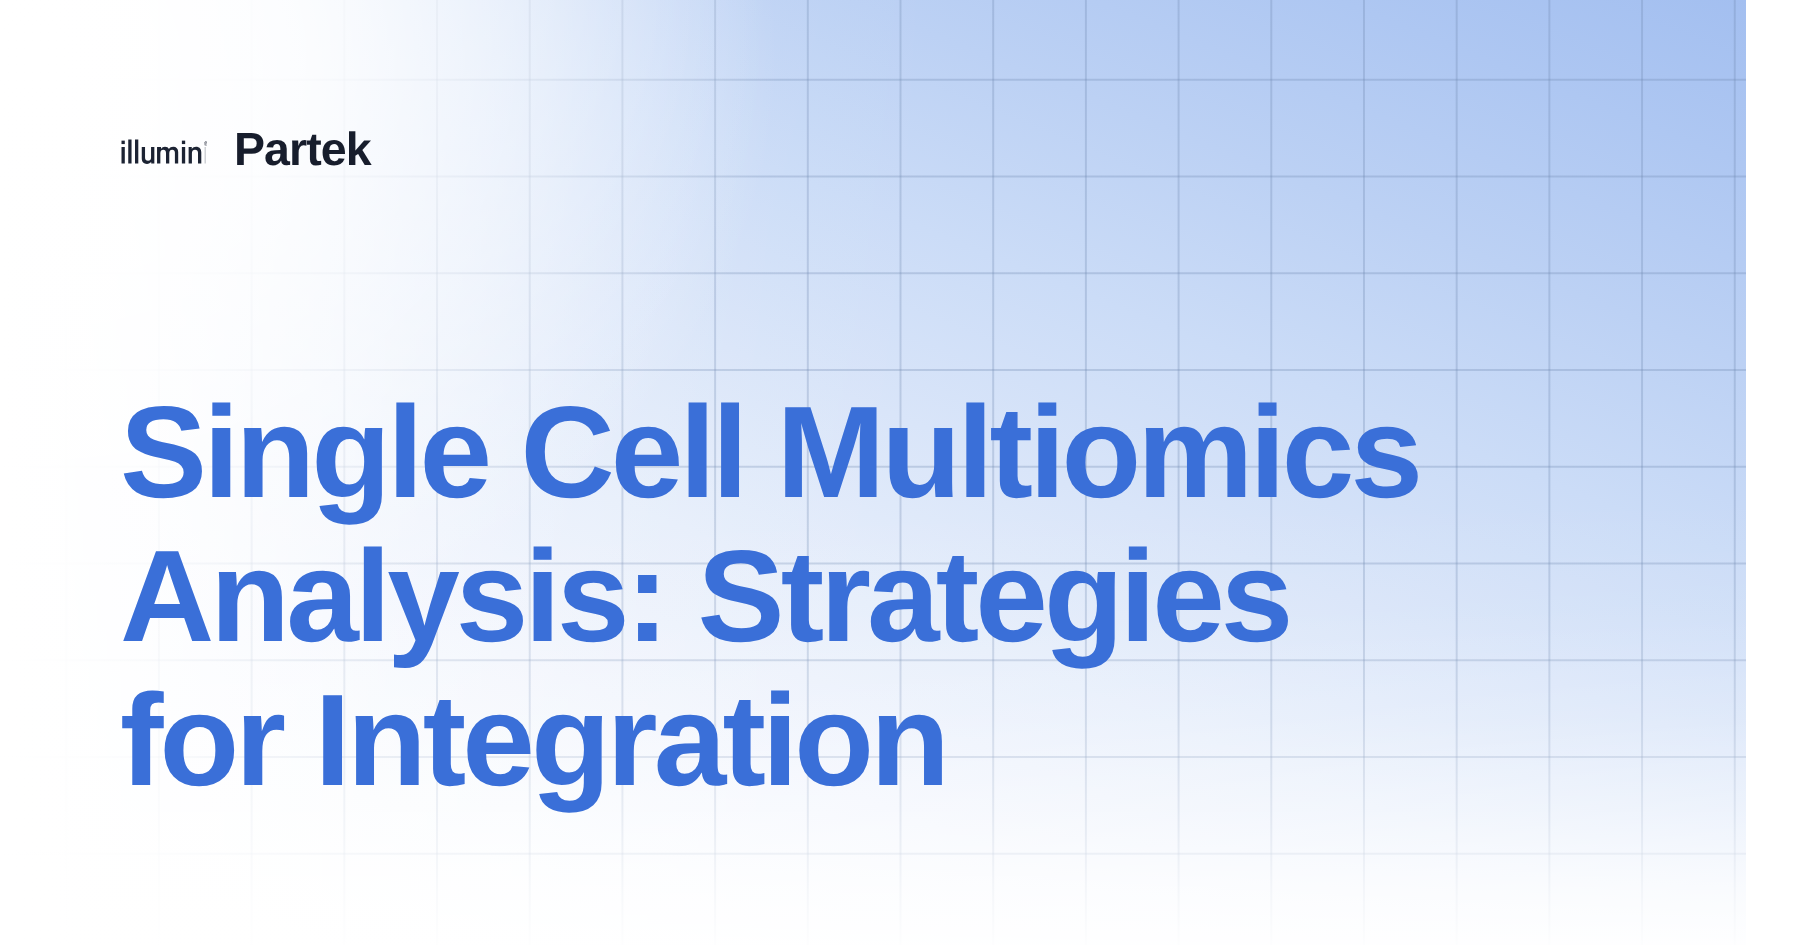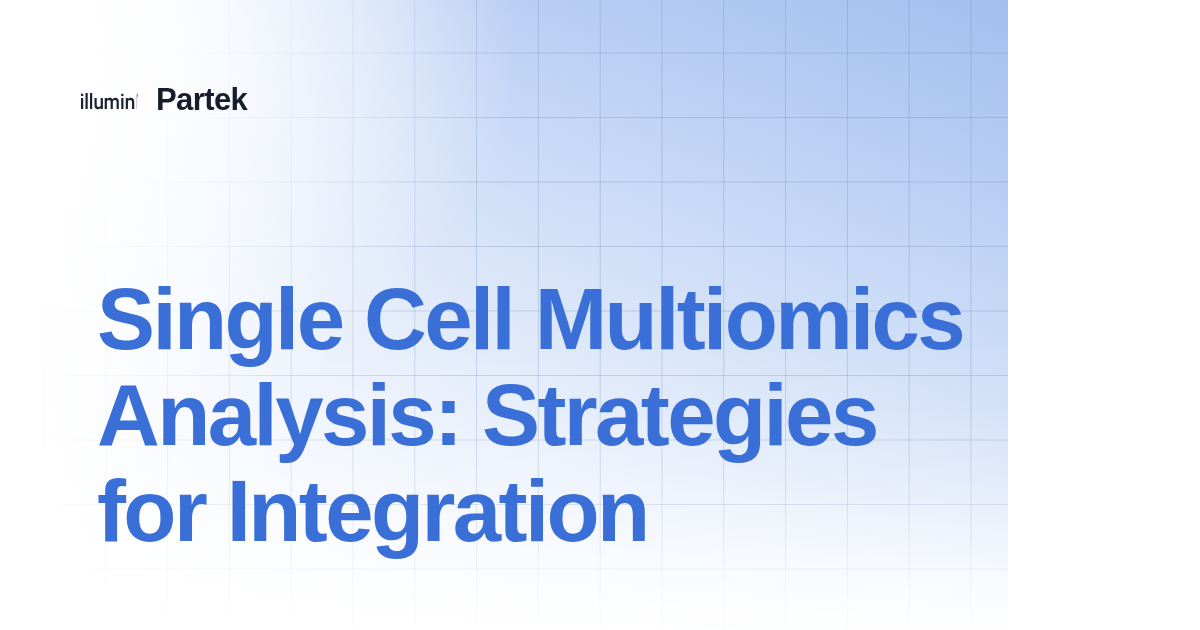--- a/index.html
+++ b/index.html
@@ -10,21 +10,21 @@
   body {
     width: 1200px;
     height: 630px;
     overflow: hidden;
     font-family: "Liberation Sans", sans-serif;
     background: #ffffff;
   }
 
   #banner {
     position: relative;
-    width: 1008px;
+    width: 1164px;
     height: 630px;
     overflow: hidden;
     background: #ffffff;
     isolation: isolate;
   }
 
   
   .bg-gradient {
     position: absolute;
     inset: 0;
@@ -117,21 +117,21 @@
     white-space: nowrap;
     padding-bottom: 2px;
   }
 
   
   .headline {
     position: absolute;
     left: 80px;
     top: 254px;
     width: 1040px;
-    margin: 17px;
+    margin: 0;
     z-index: 5;
     font-family: "Liberation Sans", sans-serif;
     font-size: 87px;
     line-height: 96px;
     font-weight: bold;
     letter-spacing: -2.6px;
     color: #3a6fd8;
     white-space: pre-line;
   }
 </style>

